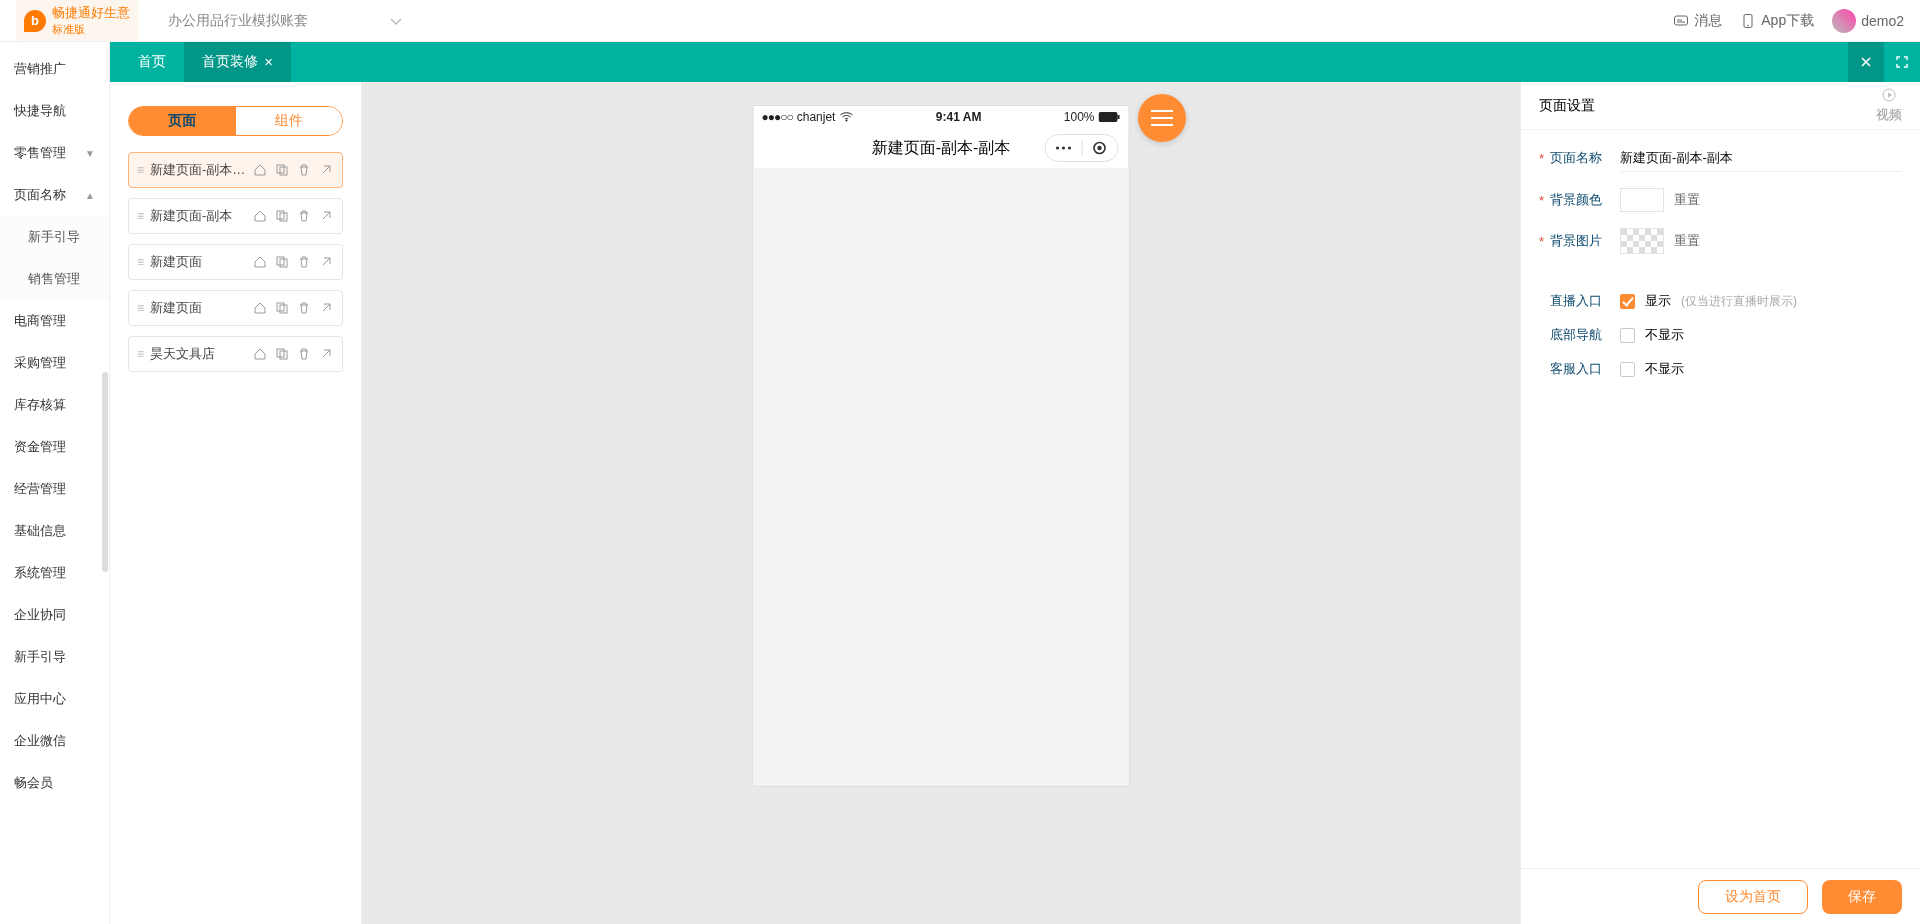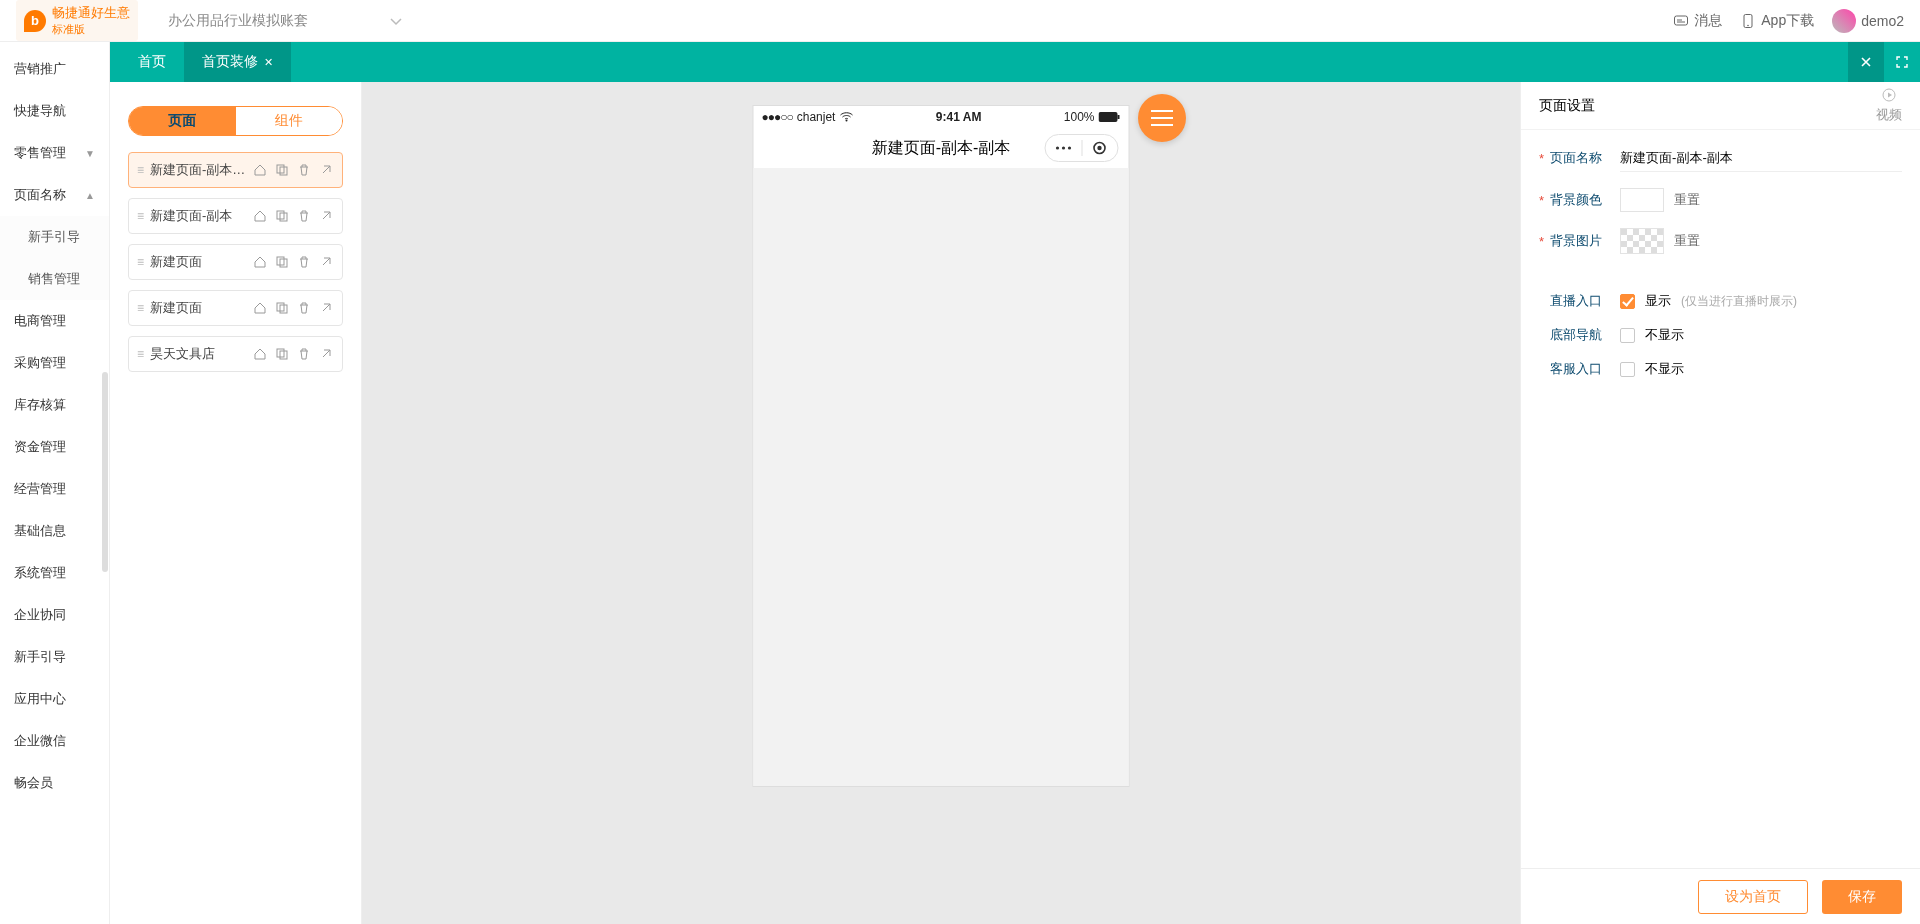--- a/index.html
+++ b/index.html
@@ -84,21 +84,21 @@
 .swatch{ width:44px;height:24px;border:1px solid #e3e3e3;background:#fff;}
 .transparent-sw{ width:44px;height:26px;border:1px solid #e3e3e3;background:repeating-conic-gradient(#ddd 0 25%,#fff 0 50%) 0/12px 12px;}
 .link{color:#666;cursor:pointer;}
 .chk{ width:15px;height:15px;border:1px solid #c9c9c9;border-radius:2px;display:inline-block;position:relative;cursor:pointer;}
 .chk.on{background:#ff8c33;border-color:#ff8c33;}
 .chk.on::after{content:"";position:absolute;left:4px;top:0px;width:4px;height:9px;border:2px solid #fff;border-top:none;border-left:none;transform:rotate(40deg);}
 .hint{color:#aaa;font-size:12px;}
 
 
 .footer{height:56px;border-top:1px solid #eee;background:#fff;display:flex;align-items:center;justify-content:flex-end;gap:14px;padding:0 18px;}
-.btn{height:34px;padding:0 26px;border-radius:3px;display:flex;align-items:center;font-size:14px;cursor:pointer;}
+.btn{height:34px;padding:0 26px;border-radius:8px;display:flex;align-items:center;font-size:14px;cursor:pointer;}
 .btn.ghost{border:1px solid #ff8c33;color:#ff8c33;background:#fff;}
 .btn.primary{background:#ff8c33;color:#fff;}
 
 svg{display:block;}
 </style>
 </head>
 <body>
 
 <div class="top-header">
   <div class="logo">

